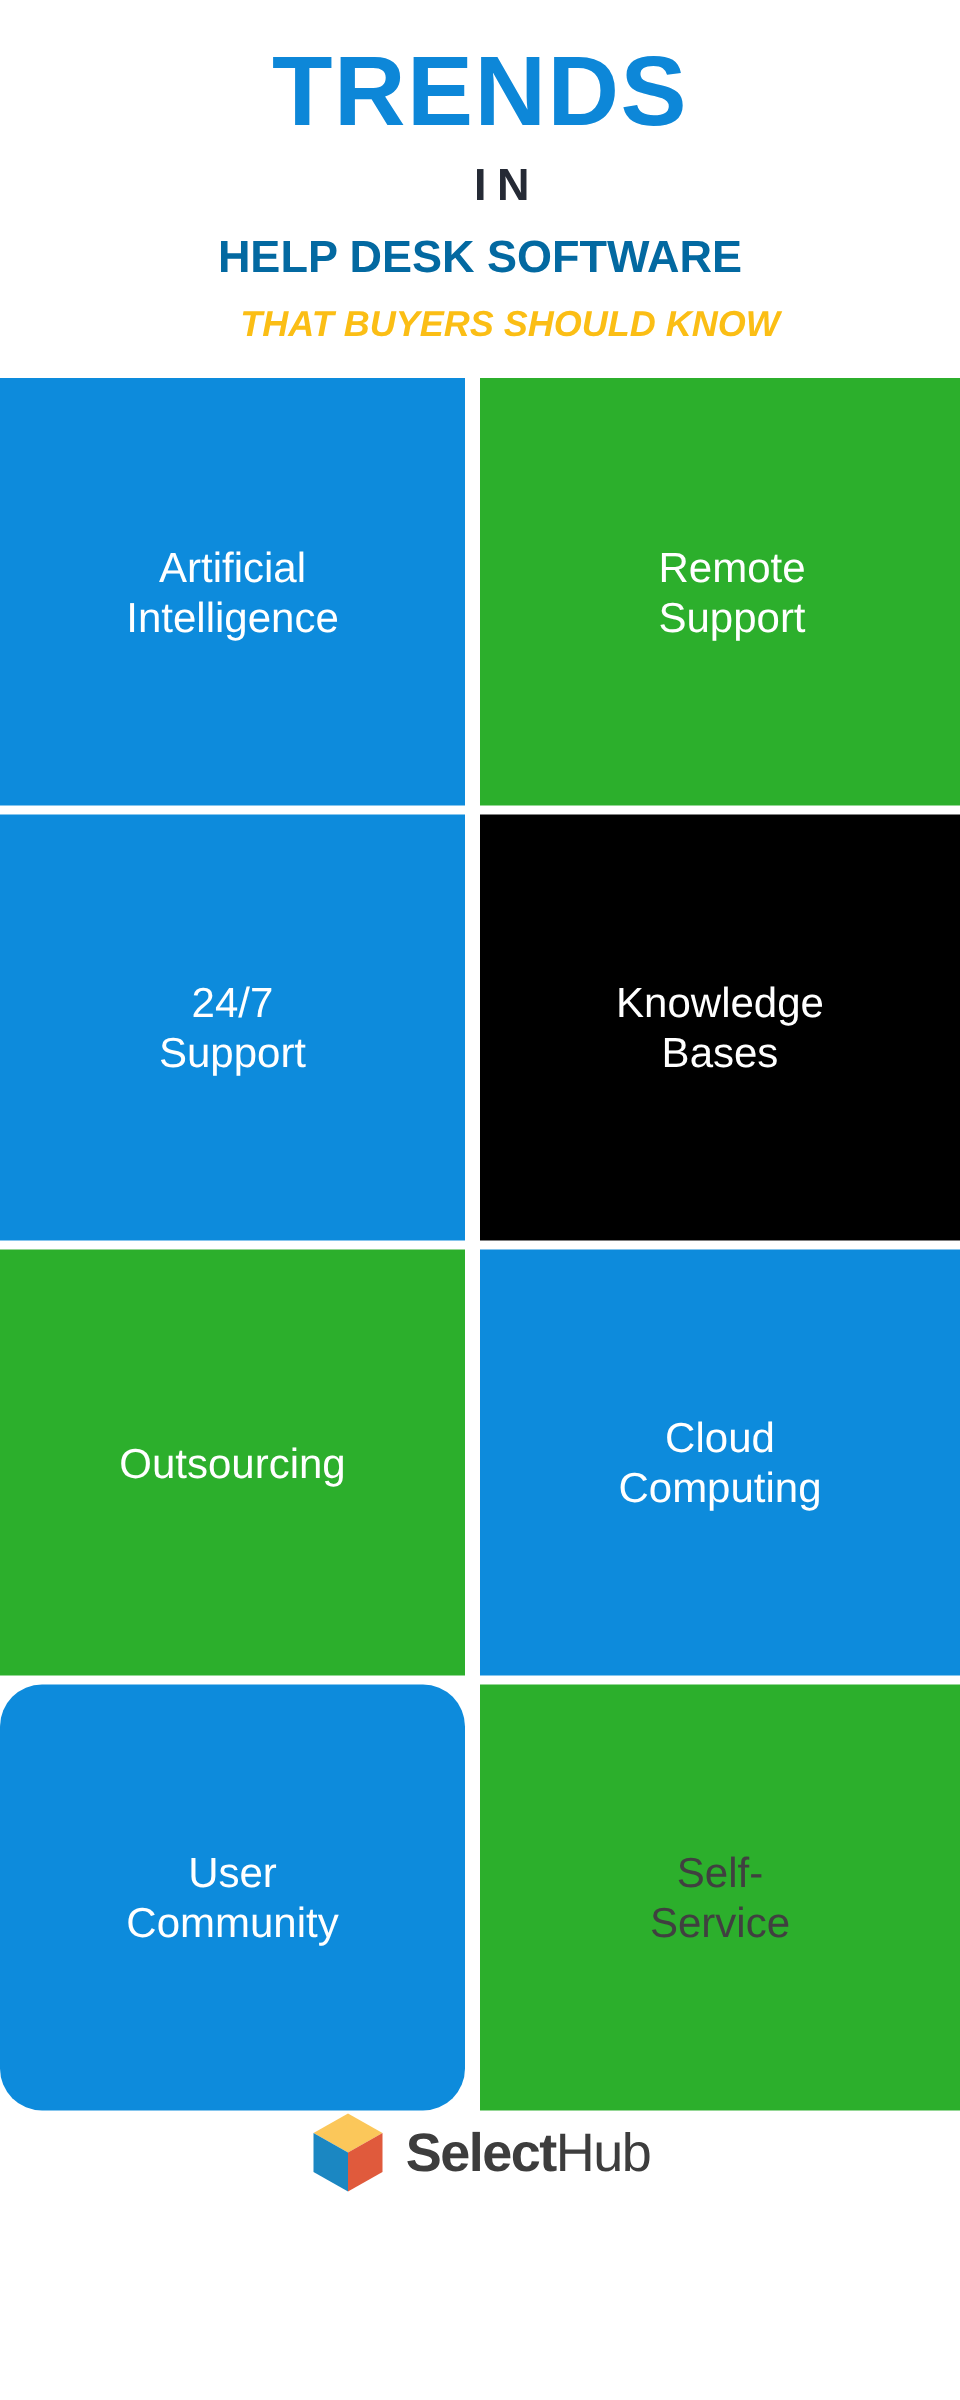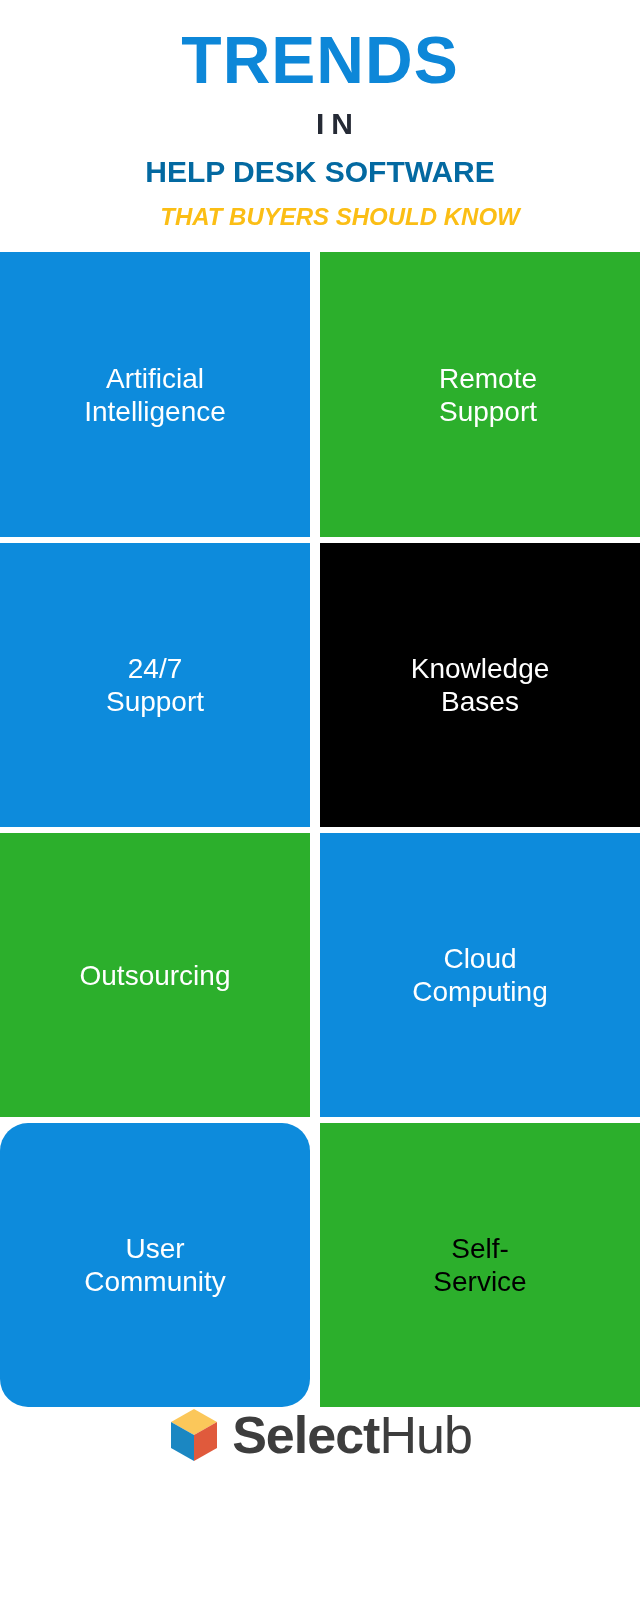--- a/index.html
+++ b/index.html
@@ -117,21 +117,21 @@
   }
 
   .logo-cube {
     width: 52px;
     height: 56px;
     flex: 0 0 auto;
     display: block;
   }
 
   .logo-wordmark {
-    font-size: 52px;
+    font-size: 36px;
     line-height: 1;
     color: #3d3d3d;
     letter-spacing: -1px;
     white-space: nowrap;
   }
 
   .logo-select { font-weight: bold; }
   .logo-hub    { font-weight: normal; }
 </style>
 </head>
@@ -175,21 +175,21 @@
     <div class="tile tile-blue" style="background: rgb(13, 139, 220); color: rgb(255, 255, 255);">
       <span class="tile-label">Cloud
 Computing</span>
     </div>
 
     <div class="tile tile-blue" style="background: rgb(13, 139, 220); color: rgb(255, 255, 255); border-radius: 28px;">
       <span class="tile-label">User
 Community</span>
     </div>
 
-    <div class="tile tile-green" style="background: rgb(44, 175, 44); color: #000000;">
+    <div class="tile tile-green" style="background: rgb(44, 175, 44); color: #404040;">
       <span class="tile-label">Self-
 Service</span>
     </div>
 
   </div>
 
   <div class="footer">
 
     <svg class="logo-cube" viewBox="0 0 52 56">
 

